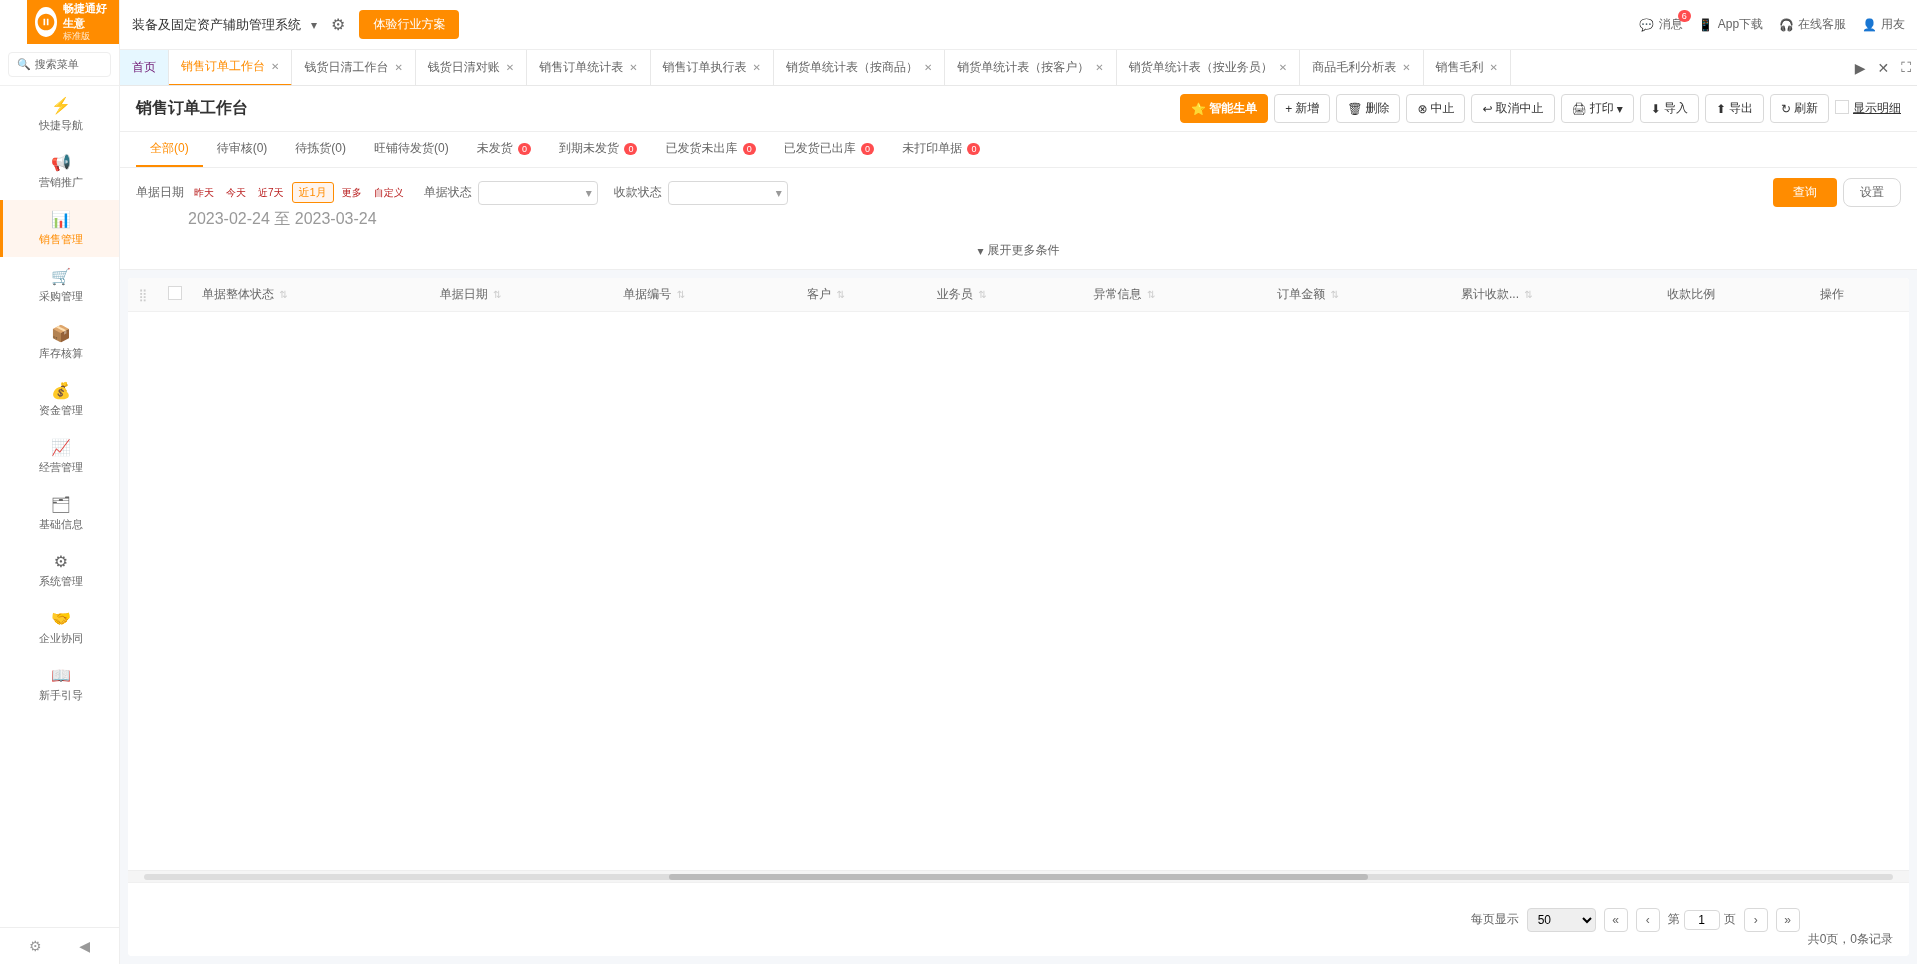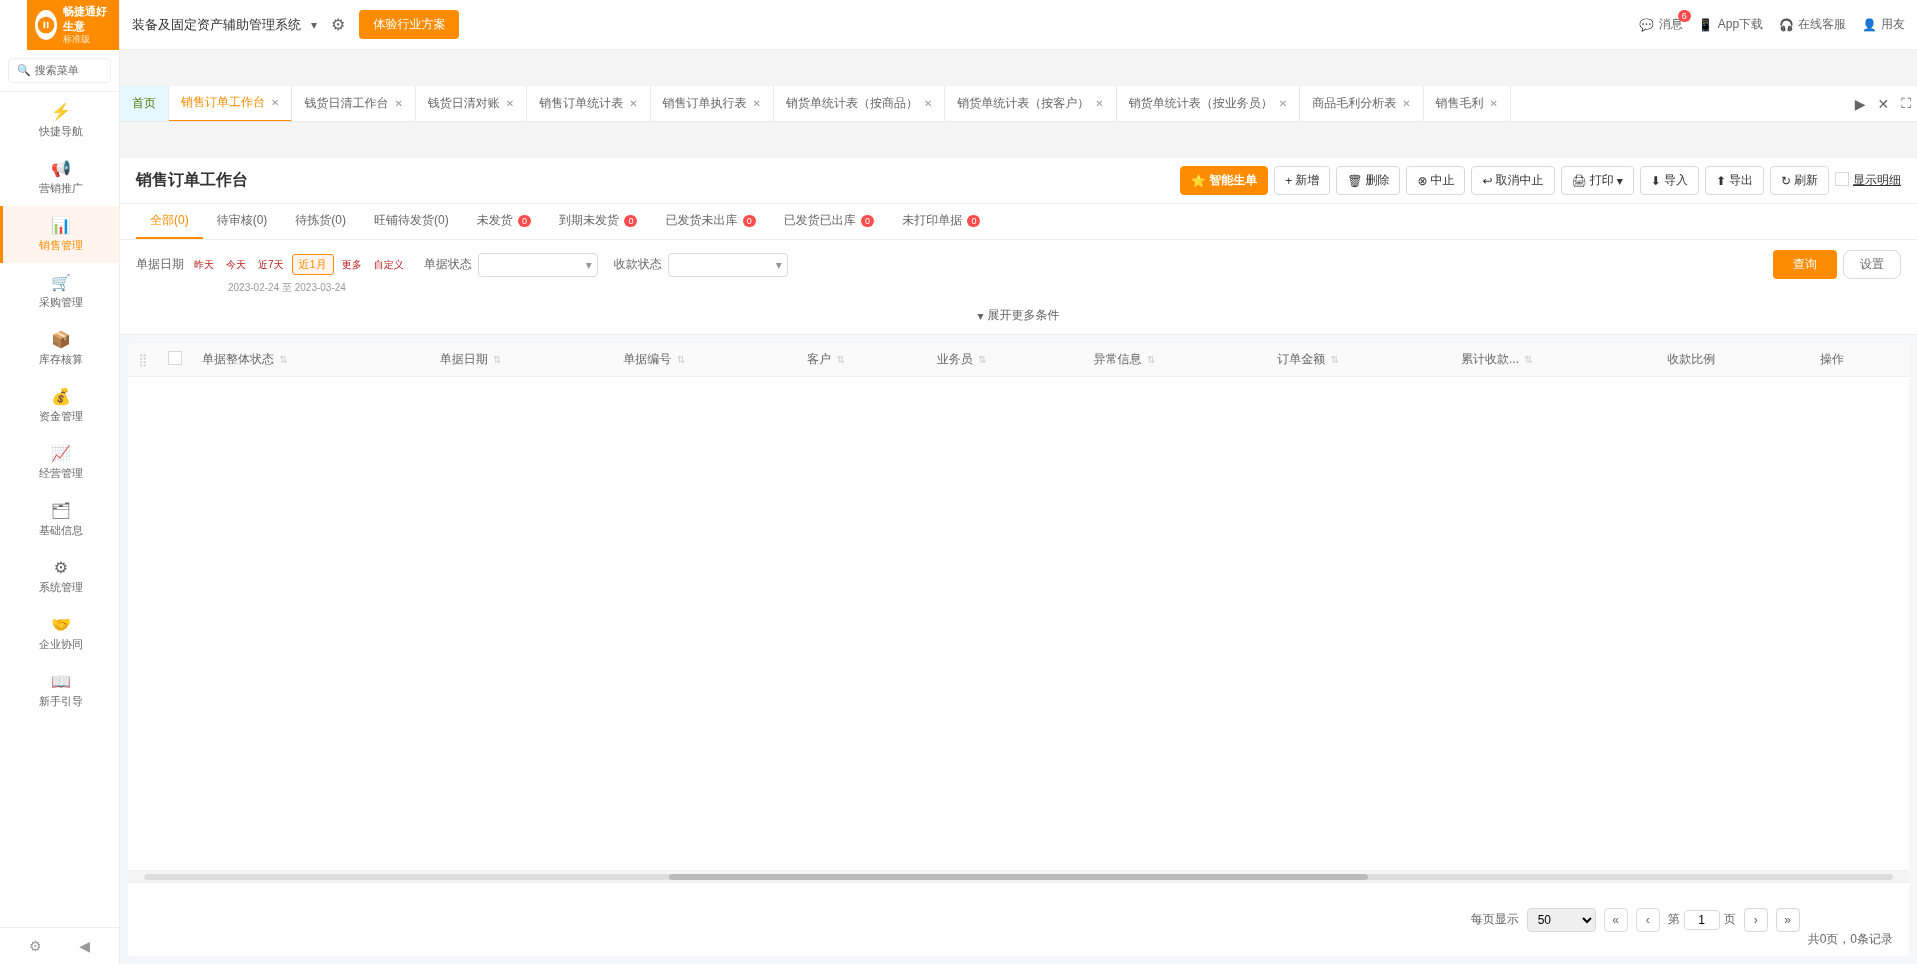--- a/index.html
+++ b/index.html
@@ -1,52 +1,52 @@
 <!DOCTYPE html>
 <html><head>
   <meta charset="utf-8">
   <style>
     * { box-sizing: border-box; margin: 0; padding: 0; }
     body { font-family: 'Microsoft YaHei', Arial, sans-serif; font-size: 12px; color: #333; display: flex; height: 964px; overflow: hidden; background: #f5f5f5; }
 
     
     .sidebar { width: 120px; background: #fff; display: flex; flex-direction: column; border-right: 1px solid #eee; flex-shrink: 0; }
-    .sidebar-logo { background: #ff8c00; color: #fff; padding: 10px 8px; display: flex; align-items: center; gap: 6px; height: 50px; margin-left: 27px; }
+    .sidebar-logo { background: #ff8c00; color: #fff; padding: 10px 8px; display: flex; align-items: center; gap: 6px; height: 44px; margin-left: 27px; }
     .sidebar-logo-icon { width: 30px; height: 30px; background: #fff; border-radius: 50%; display: flex; align-items: center; justify-content: center; }
     .sidebar-logo-icon svg { width: 20px; height: 20px; }
     .sidebar-logo-text { font-size: 11px; line-height: 1.3; color: #fff; font-weight: bold; }
     .sidebar-logo-badge { font-size: 9px; color: rgba(255,255,255,0.8); }
     .sidebar-search { padding: 8px; border-bottom: 1px solid #f0f0f0; }
     .sidebar-search-btn { width: 100%; background: none; border: 1px solid #eee; border-radius: 4px; padding: 4px 8px; font-size: 11px; color: #666; cursor: pointer; display: flex; align-items: center; gap: 4px; }
     .sidebar-nav { flex: 1; overflow-y: auto; }
     .sidebar-item { display: flex; flex-direction: column; align-items: center; padding: 10px 4px; cursor: pointer; color: #666; font-size: 11px; gap: 3px; border-left: 3px solid transparent; }
     .sidebar-item.active { background: #fff5ee; color: #ff8c00; border-left-color: #ff8c00; }
     .sidebar-item-icon { font-size: 16px; }
     .sidebar-bottom { padding: 10px; display: flex; justify-content: space-around; border-top: 1px solid #eee; }
     .sidebar-bottom-btn { background: none; border: none; color: #999; cursor: pointer; font-size: 14px; }
 
     
-    .main { flex: 1; display: flex; flex-direction: column; overflow: hidden; gap: 36px; }
+    .main { flex: 1; display: flex; flex-direction: column; overflow: hidden; }
 
     
     .topbar { height: 50px; background: #fff; display: flex; align-items: center; padding: 0 12px; border-bottom: 1px solid #eee; gap: 10px; }
     .topbar-title { font-size: 13px; color: #333; flex-shrink: 0; }
     .topbar-dropdown { display: flex; align-items: center; gap: 4px; cursor: pointer; color: #666; font-size: 12px; }
     .topbar-settings { color: #666; cursor: pointer; font-size: 16px; margin-left: 4px; }
     .topbar-industry-btn { background: #ff8c00; color: #fff; border: none; padding: 6px 14px; border-radius: 4px; font-size: 12px; cursor: pointer; margin-left: 4px; }
     .topbar-right { margin-left: auto; display: flex; align-items: center; gap: 16px; }
     .topbar-right-item { display: flex; align-items: center; gap: 4px; color: #666; cursor: pointer; font-size: 12px; position: relative; }
     .badge { background: #ff4d4f; color: #fff; border-radius: 10px; font-size: 9px; padding: 1px 4px; position: absolute; top: -6px; right: -8px; }
 
     
     .tabbar { background: #fff; border-bottom: 1px solid #e8e8e8; display: flex; align-items: center; height: 36px; overflow: hidden; }
     .tab { display: flex; align-items: center; padding: 0 12px; height: 36px; font-size: 12px; color: #666; cursor: pointer; border-right: 1px solid #e8e8e8; white-space: nowrap; flex-shrink: 0; gap: 4px; }
     .tab.active { background: #fff; color: #ff8c00; border-bottom: 2px solid #ff8c00; }
     .tab-close { color: #999; font-size: 10px; margin-left: 2px; }
-    .tab-home { background: #e6f7ff; color: #4d7c0f; }
+    .tab-home { background: #e6f7ff; color: #701a75; }
     .tabbar-more { display: flex; align-items: center; margin-left: auto; }
     .tabbar-btn { background: none; border: none; color: #666; cursor: pointer; padding: 0 6px; font-size: 14px; height: 36px; display: flex; align-items: center; }
 
     
     .content { flex: 1; display: flex; flex-direction: column; overflow: hidden; background: #f5f7fa; }
 
     
     .page-header { background: #fff; padding: 8px 16px; display: flex; align-items: center; justify-content: space-between; border-bottom: 1px solid #eee; }
     .page-title { font-size: 16px; font-weight: bold; color: #333; }
     .page-actions { display: flex; align-items: center; gap: 6px; }
@@ -379,21 +379,21 @@
               <option value=""></option>
             </select>
             <span class="select-arrow">▾</span>
           </div>
         </div>
         <div class="search-right">
           <button class="query-btn">查询</button>
           <button class="settings-btn">设置</button>
         </div>
       </div>
-      <div style="margin-left:92px;color:#999;font-size:10px;margin-top:2px;">2023-02-24 至 2023-03-24</div>
+      <div style="margin-left:52px;color:#999;font-size:16px;margin-top:2px;">2023-02-24 至 2023-03-24</div>
       <div style="margin-top:6px;display:flex;justify-content:center;">
         <div class="expand-btn">
           <span>▾</span>
           <span>展开更多条件</span>
         </div>
       </div>
     </div>
 
     <div class="table-area">
 

